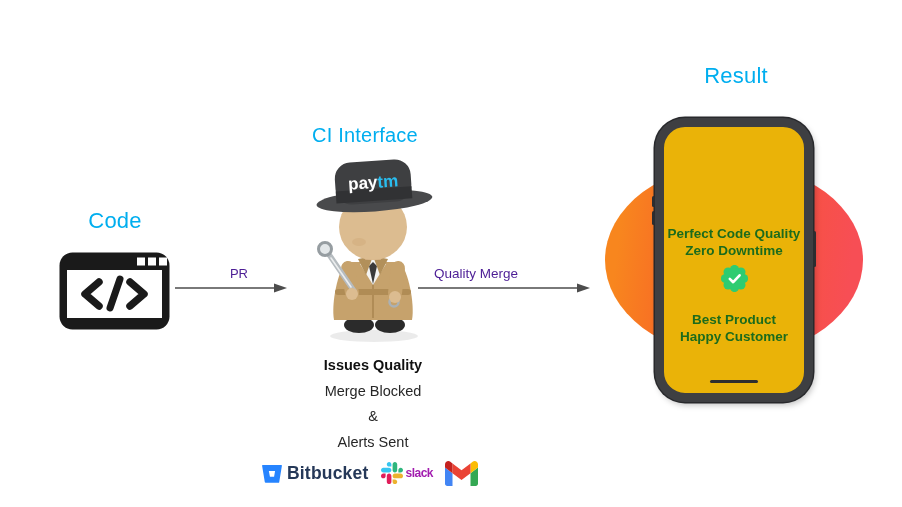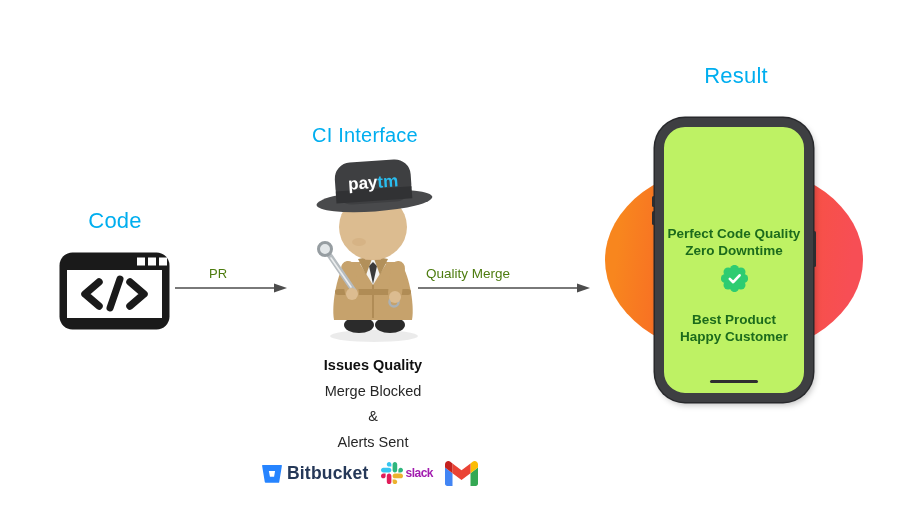--- a/index.html
+++ b/index.html
@@ -1,30 +1,30 @@
 <!DOCTYPE html>
 <html><head>
 <meta charset="utf-8">
 <style>
   html,body{margin:0;padding:0;background:#fff;}
   .canvas{position:relative;width:902px;height:507px;background:#ffffff;overflow:hidden;
           font-family:"Liberation Sans",sans-serif;}
   .abs{position:absolute;}
   .heading{position:absolute;color:#00AEEF;font-weight:normal;text-align:center;letter-spacing:.2px;}
-  .arrow-label{position:absolute;color:#4d7c0f;font-size:13px;text-align:center;}
+  .arrow-label{position:absolute;color:#4c1d95;font-size:13px;text-align:right;}
   .issue-list{position:absolute;color:#8F2424;font-size:13px;text-align:center;line-height:17.5px;}
   .status-list{position:absolute;text-align:center;color:#272727;font-size:14.5px;line-height:25.5px;}
   .status-list .first{font-weight:bold;color:#101010;}
   .logo-row{position:absolute;display:flex;align-items:center;justify-content:center;gap:12px;}
   .logo-group{display:flex;align-items:center;gap:5px;}
   .bitbucket-word{color:#253858;font-size:17.5px;font-weight:600;letter-spacing:.2px;}
   .slack-word{color:#a21caf;font-size:12px;font-weight:800;letter-spacing:-0.5px;}
   .gradient-circle{position:absolute;left:605px;top:164px;width:258px;height:192px;border-radius:50%;
           background:linear-gradient(97deg,#F8861E 8%,#F8562B 45%,#F74E55 92%);}
-  .phone{position:absolute;left:655px;top:118px;width:158px;height:284px;background:#bef264;
+  .phone{position:absolute;left:655px;top:118px;width:158px;height:284px;background:#eab308;
          border:9px solid #3E3F42;border-radius:30px;box-sizing:border-box;
          box-shadow:0 0 0 1.5px #28292c, 2px 3px 6px rgba(0,0,0,.25);}
   .phone-btn{position:absolute;width:3px;background:#2c2d30;border-radius:2px;}
   .screen-text{position:absolute;left:0;width:140px;text-align:center;color:#1C6B1C;
                font-weight:bold;font-size:13.5px;line-height:17px;}
   .home-bar{position:absolute;left:46px;bottom:10px;width:48px;height:3.5px;background:#2f2f2f;border-radius:2px;}
 </style>
 </head>
 <body>
 

